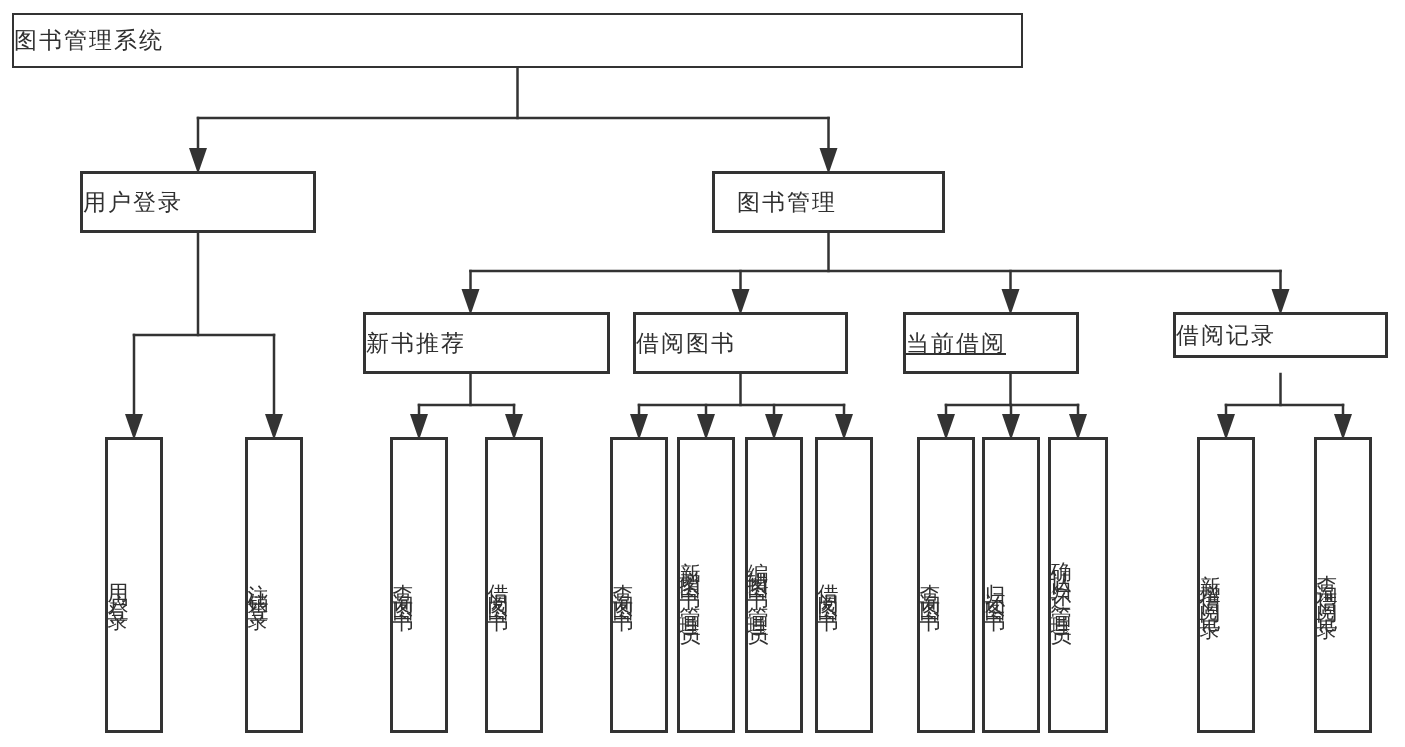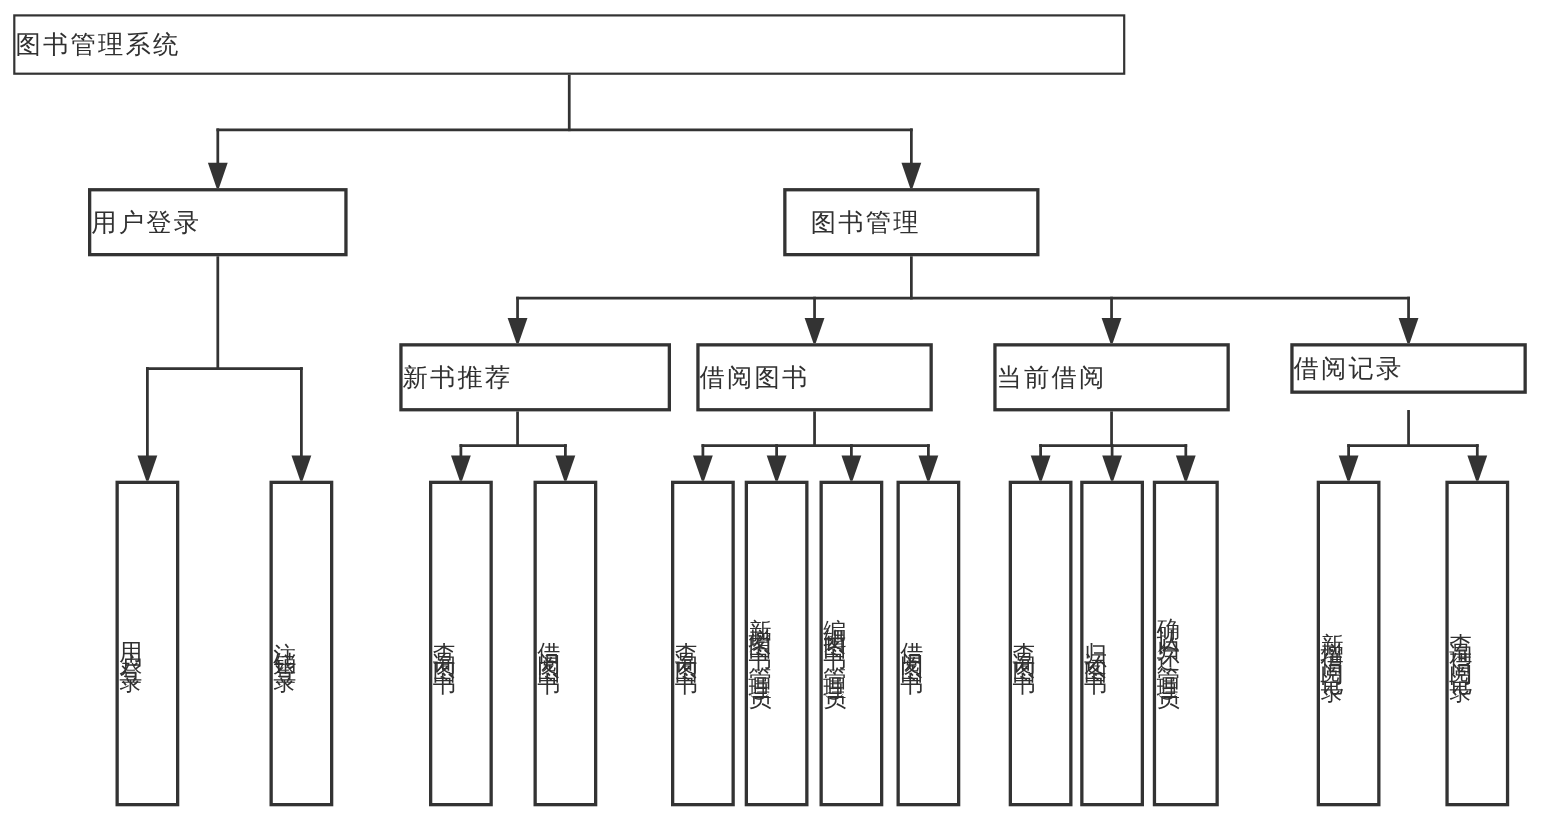--- a/index.html
+++ b/index.html
@@ -117,21 +117,21 @@
       </div>
       <div class="node horizontal" style="left: 712px; top: 171px; width: 233px; height: 62px; padding-left: 22px;">
         <span class="node-label">图书管理</span>
       </div>
       <div class="node horizontal" style="left: 363px; top: 312px; width: 247px; height: 62px;">
         <span class="node-label">新书推荐</span>
       </div>
       <div class="node horizontal" style="left: 633px; top: 312px; width: 215px; height: 62px;">
         <span class="node-label">借阅图书</span>
       </div>
-      <div class="node horizontal" style="left: 903px; top: 312px; width: 215px; height: 62px;">
+      <div class="node horizontal" style="left: 903px; top: 312px; width: 176px; height: 62px; text-decoration: underline;">
         <span class="node-label">当前借阅</span>
       </div>
       <div class="node horizontal" style="left: 1173px; top: 312px; width: 215px; height: 46px;">
         <span class="node-label">借阅记录</span>
       </div>
       <div class="node vertical" style="left: 105px; top: 437px; width: 58px; height: 296px;">
         <span class="node-label">用户登录</span>
       </div>
       <div class="node vertical" style="left: 245px; top: 437px; width: 58px; height: 296px;">
         <span class="node-label">注销登录</span>

